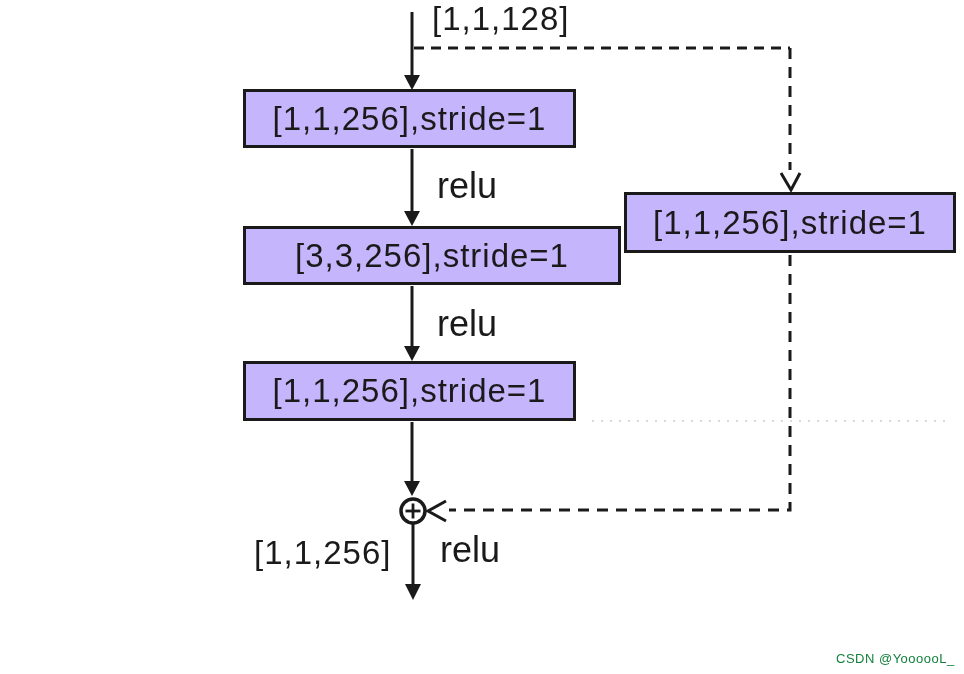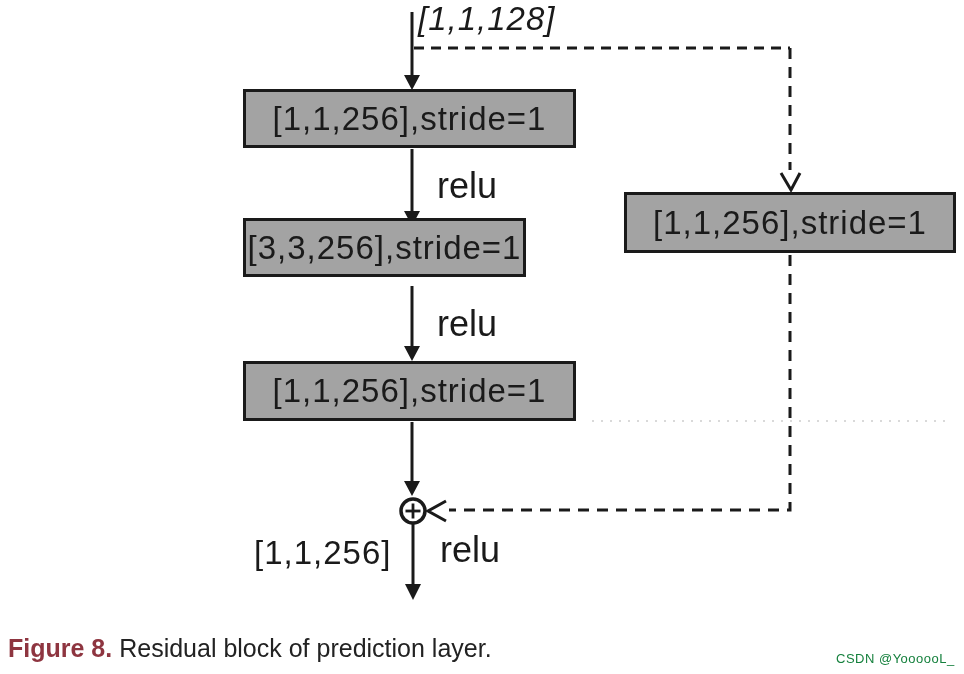--- a/index.html
+++ b/index.html
@@ -9,38 +9,38 @@
     background:#ffffff;
     overflow:hidden;
     font-family:"Liberation Sans", sans-serif;
     color:#1a1a1a;
   }
   .wires{position:absolute;left:0;top:0;width:964px;height:674px;}
   .node{
     position:absolute;
     box-sizing:border-box;
     border:3px solid #1a1a1a;
-    background:#a3a3a3;
+    background:#c4b5fd;
     display:flex;align-items:center;justify-content:center;
     font-size:33px;
     letter-spacing:1px;
     white-space:nowrap;
     color:#1a1a1a;
   }
   .box1{left:243px;top:89px;width:333px;height:59px;}
-  .box2{left:243px;top:218px;width:283px;height:59px;}
+  .box2{left:243px;top:226px;width:378px;height:59px;}
   .box3{left:243px;top:361px;width:333px;height:60px;}
   .boxS{left:624px;top:192px;width:332px;height:61px;}
   .lbl{
     position:absolute;
     white-space:nowrap;
     color:#1a1a1a;
     line-height:1.1;
   }
-  .lbl-input{left:418px;top:1px;font-size:33px;letter-spacing:1px;font-style:italic;}
+  .lbl-input{left:432px;top:1px;font-size:33px;letter-spacing:1px;}
   .lbl-relu1{left:437px;top:166px;font-size:36px;}
   .lbl-relu2{left:437px;top:304px;font-size:36px;}
   .lbl-relu3{left:440px;top:530px;font-size:36px;}
   .lbl-output{left:254px;top:527px;font-size:33px;letter-spacing:1px;margin-top:8px;}
   .caption{
     position:absolute;left:8px;top:634px;
     font-size:25px;white-space:nowrap;color:#222222;
   }
   .caption .figlabel{color:#8e3540;font-weight:700;margin-right:7px;}
   .watermark{
@@ -112,19 +112,16 @@
   <div class="node boxS">
     <span>[1,1,256],stride=1</span>
   </div>
 
   <div class="lbl lbl-input">[1,1,128]</div>
   <div class="lbl lbl-relu1">relu</div>
   <div class="lbl lbl-relu2">relu</div>
   <div class="lbl lbl-relu3">relu</div>
   <div class="lbl lbl-output">[1,1,256]</div>
 
-  <div class="caption">
-    <span class="figlabel">Figure 8.</span><span>Residual block of prediction layer.</span>
-  </div>
 
   <div class="watermark">CSDN @YoooooL_</div>
 
 </div>
 
 </body></html>

